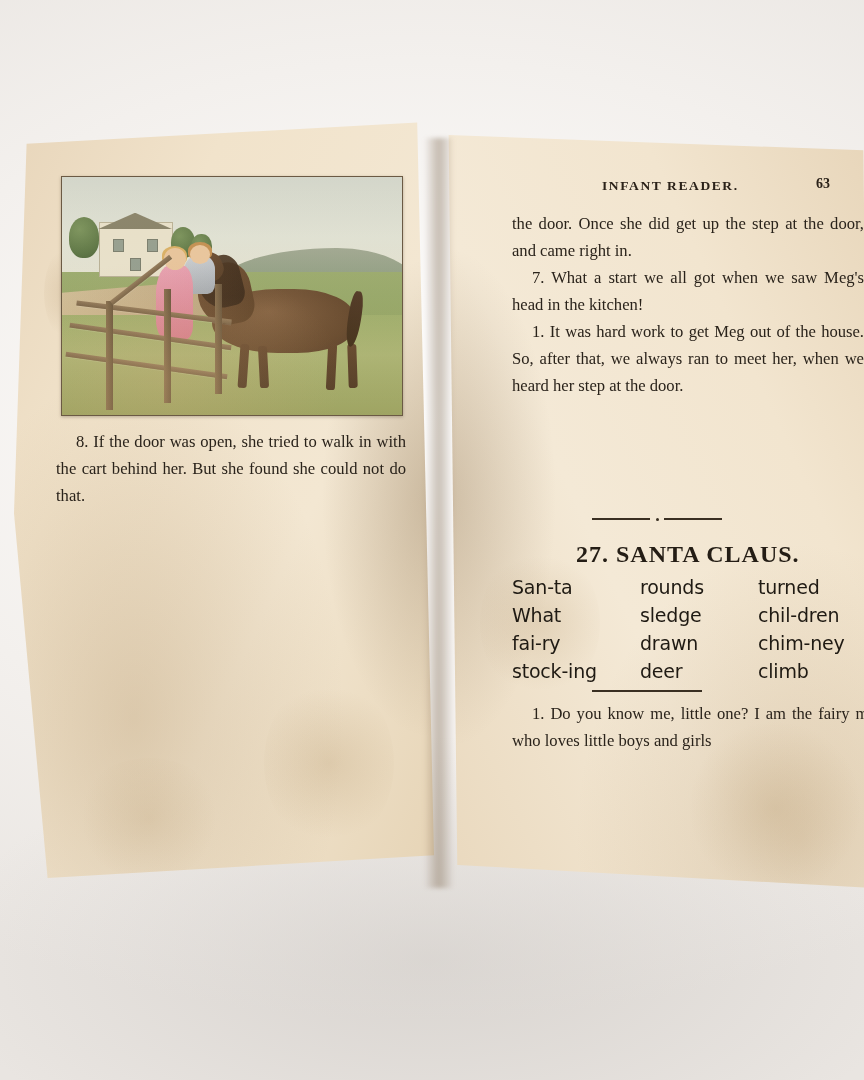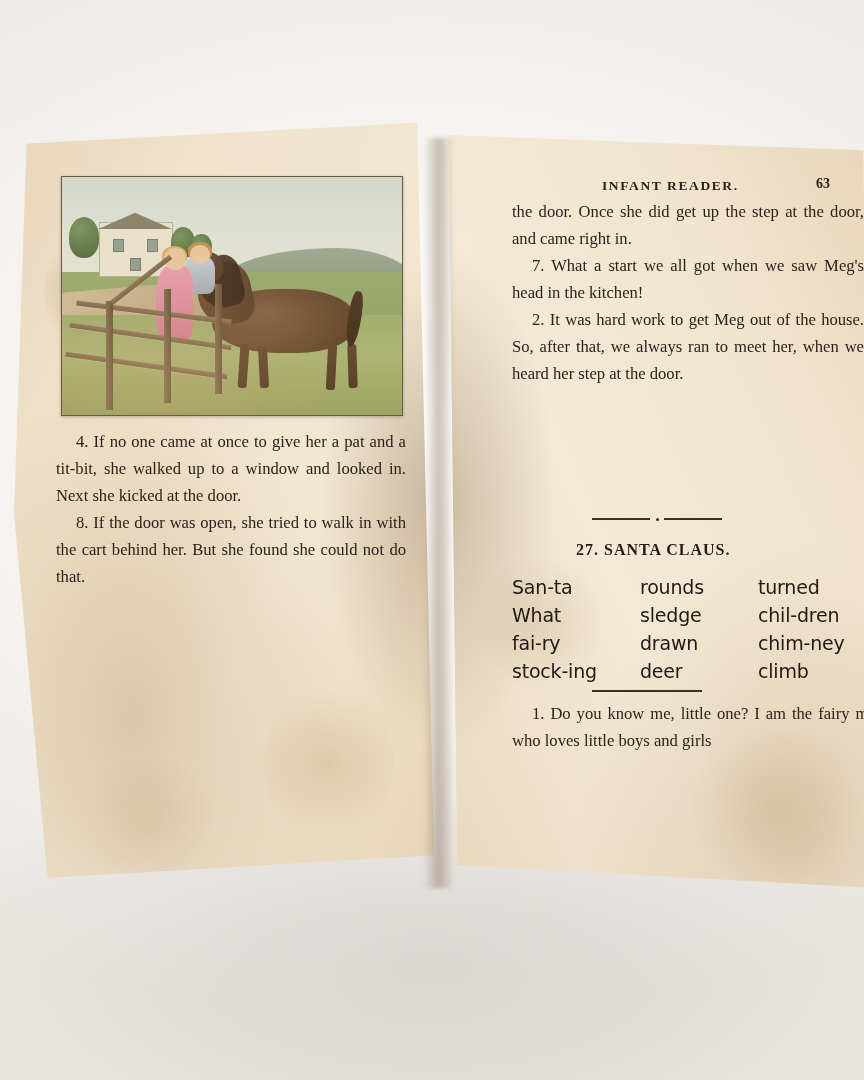--- a/index.html
+++ b/index.html
@@ -258,21 +258,21 @@
     height: 2px;
     background: #3a2f22;
   }
   .rule-dot {
     position: absolute;
     width: 3px; height: 3px; border-radius: 50%;
     background: #3a2f22;
   }
   .section-title {
     position: absolute;
-    font-size: 16px;
+    font-size: 24px;
     letter-spacing: 1px;
     color: #241d15;
     font-weight: 700;
     text-align: right;
   }
   .wordlist {
     position: absolute;
     font-family: "DejaVu Sans", sans-serif;
     font-size: 19px;
     color: #1f1a13;
@@ -342,40 +342,39 @@
           <div class="fence-post" style="left:13%; top:52%; width:7px; height:46%;"></div>
           <div class="fence-post" style="left:30%; top:47%; width:7px; height:48%;"></div>
           <div class="fence-post" style="left:45%; top:45%; width:7px; height:46%;"></div>
           <div class="fence-rail" style="left:14%; top:52%; width:22%; height:5px; transform:rotate(-38deg); transform-origin:left top;"></div>
 
           <div class="illo-wash"></div>
         </div>
       </div>
 
       <div class="body-text" style="left:42px; top:310px; width:350px;">
-        <p>4. If no one came at once to give her a pat and a tit-bit, she walked up to a window and looked in.  Next she kicked at the door.</p>
         <p>8. If the door was open, she tried to walk in with the cart behind her.  But she found she could not do that.</p>
       </div>
 
     </div>
   </div>
 
   <div class="page page-right">
     <div class="page-inner">
 
       <div class="stain" style="left:40px; top:430px; width:120px; height:150px; background:radial-gradient(circle, rgba(176,146,102,0.22), rgba(176,146,102,0) 70%);"></div>
       <div class="stain" style="left:250px; top:600px; width:170px; height:180px; background:radial-gradient(circle, rgba(180,150,106,0.26), rgba(180,150,106,0) 70%);"></div>
 
       <div class="running-head" style="left:162px; top:60px;">INFANT READER.</div>
       <div class="folio" style="left:376px; top:58px;">63</div>
 
-      <div class="body-text" style="left:72px; top:80px; width:352px;font-family:Liberation Serif, serif;">
+      <div class="body-text" style="left:72px; top:92px; width:352px;font-family:Liberation Serif, serif;">
         <p class="noindent">the door.  Once she did get up the step at the door, and came right in.</p>
         <p>7. What a start we all got when we saw Meg's head in the kitchen!</p>
-        <p>2. It was hard work to get Meg out of the house.  So, after that, we always ran to meet her, when we heard her step at the door.</p>
+        <p>1. It was hard work to get Meg out of the house.  So, after that, we always ran to meet her, when we heard her step at the door.</p>
       </div>
 
       <div class="rule" style="left:152px; top:400px; width:58px;"></div>
       <div class="rule-dot" style="left:216px; top:400px;"></div>
       <div class="rule" style="left:224px; top:400px; width:58px;"></div>
 
       <div class="section-title" style="left:136px; top:423px;">27. SANTA CLAUS.</div>
 
       <div class="wordlist" style="left:72px; top:455px;">
         <div class="wrow">

